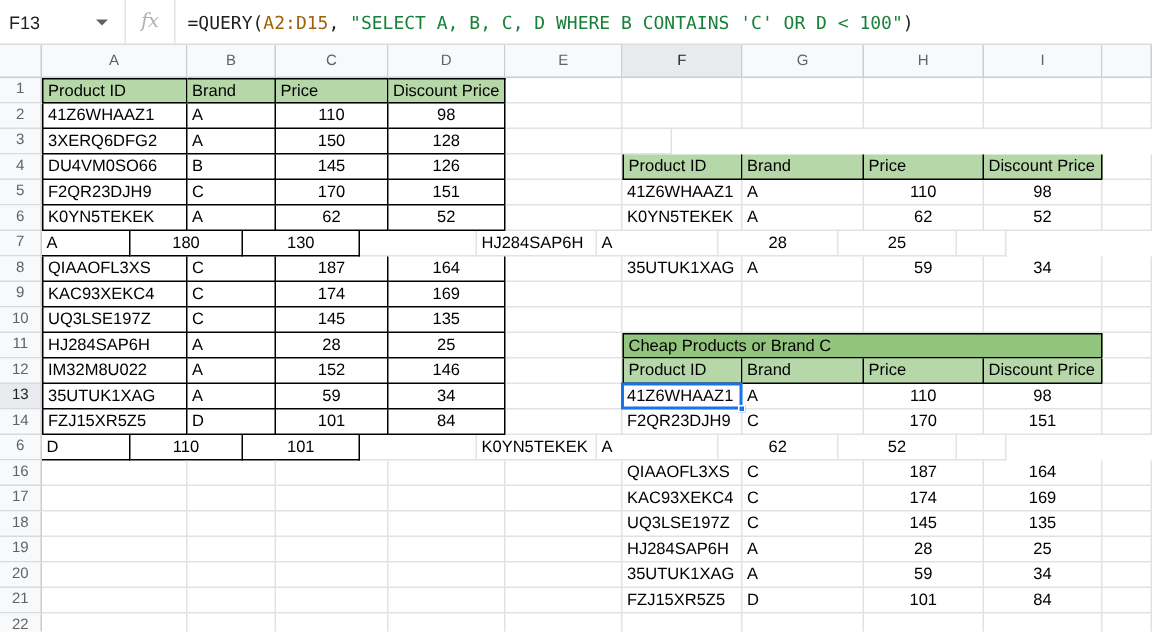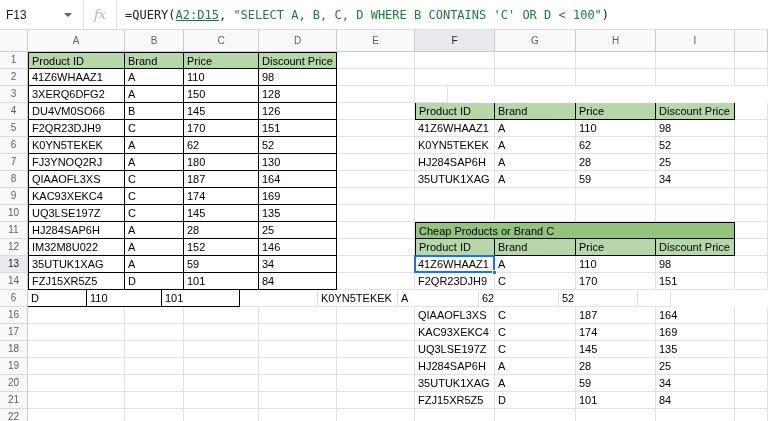--- a/index.html
+++ b/index.html
@@ -29,21 +29,21 @@
     border-bottom:1px solid #c9ccd1; }
   .chd { background:#f8f9fa; border-right:1px solid #c9ccd1; border-bottom:1px solid #c9ccd1;
     font-size:10px; color:#5f6368; text-align:center; line-height:21px; }
   .rhd { width:28px; background:#f8f9fa; border-right:1px solid #c9ccd1;
     border-bottom:1px solid #d9dadc; font-size:10px; color:#5f6368;
     text-align:center; line-height:16px; }
   .hl { background:#e8eaed !important; color:#202124; }
   .cell { position:relative; border-right:1px solid #e2e2e2; border-bottom:1px solid #e2e2e2;
     font-size:11px; color:#000; line-height:16px; padding:0 3px;
     white-space:nowrap; overflow:hidden; }
-  .num { text-align:left; }
+  .num { text-align:center; }
   .blk { border-right-color:#000; border-bottom-color:#000; }
   .bt  { border-top:1px solid #000; }
   .bl  { border-left:1px solid #000; }
   .t-hdr   { background:var(--hdr-bg); }
   .t-title { background:var(--title-bg); }
   .sel { overflow:visible; z-index:3; }
   .selbox { position:absolute; left:-1px; top:-1px; right:-1px; bottom:-1px;
     border:2px solid var(--sel); pointer-events:none; }
   .fillh { position:absolute; right:-3px; bottom:-3px; width:5px; height:5px;
     background:var(--sel); border:1px solid #fff; z-index:4; }
@@ -54,21 +54,21 @@
 <div class="topbar">
   <div class="namebox">
     <span class="namebox-val">F13</span>
     <span class="dd-arrow"></span>
   </div>
   <div class="vsep"></div>
   <div class="fxwrap">
     <span class="fx">fx</span>
   </div>
   <div class="vsep"></div>
-  <div class="formula"><span style="color: rgb(32, 33, 36);">=QUERY(</span><span style="color: #15803d; text-decoration: underline;">A2:D15</span><span style="color: rgb(32, 33, 36);">, </span><span style="color: rgb(24, 128, 56);">"SELECT A, B, C, D WHERE B CONTAINS 'C' OR D &lt; 100"</span><span style="color: rgb(32, 33, 36);">)</span></div>
+  <div class="formula"><span style="color: rgb(32, 33, 36);">=QUERY(</span><span style="color: #a16207;">A2:D15</span><span style="color: rgb(32, 33, 36);">, </span><span style="color: rgb(24, 128, 56);">"SELECT A, B, C, D WHERE B CONTAINS 'C' OR D &lt; 100"</span><span style="color: rgb(32, 33, 36);">)</span></div>
 </div>
 
 <div id="sheet">
     <div class="grow hdr">
       <div class="corner"></div>
       <div class="chd" style="width:97px">A</div>
       <div class="chd" style="width:59px">B</div>
       <div class="chd" style="width:75px">C</div>
       <div class="chd" style="width:78px">D</div>
       <div class="chd" style="width:78px">E</div>
@@ -147,21 +147,20 @@
       <div class="cell blk num" style="width:78px">52</div>
       <div class="cell" style="width:78px"></div>
       <div class="cell " style="width:80px">K0YN5TEKEK</div>
       <div class="cell " style="width:81px">A</div>
       <div class="cell num" style="width:80px">62</div>
       <div class="cell num" style="width:79px">52</div>
       <div class="cell" style="width:33px"></div>
     </div>
     <div class="grow">
       <div class="rhd">7</div>
-      <div class="cell blk bl" style="width:97px">FJ3YNOQ2RJ</div>
       <div class="cell blk" style="width:59px">A</div>
       <div class="cell blk num" style="width:75px">180</div>
       <div class="cell blk num" style="width:78px">130</div>
       <div class="cell" style="width:78px"></div>
       <div class="cell " style="width:80px">HJ284SAP6H</div>
       <div class="cell " style="width:81px">A</div>
       <div class="cell num" style="width:80px">28</div>
       <div class="cell num" style="width:79px">25</div>
       <div class="cell" style="width:33px"></div>
     </div>

